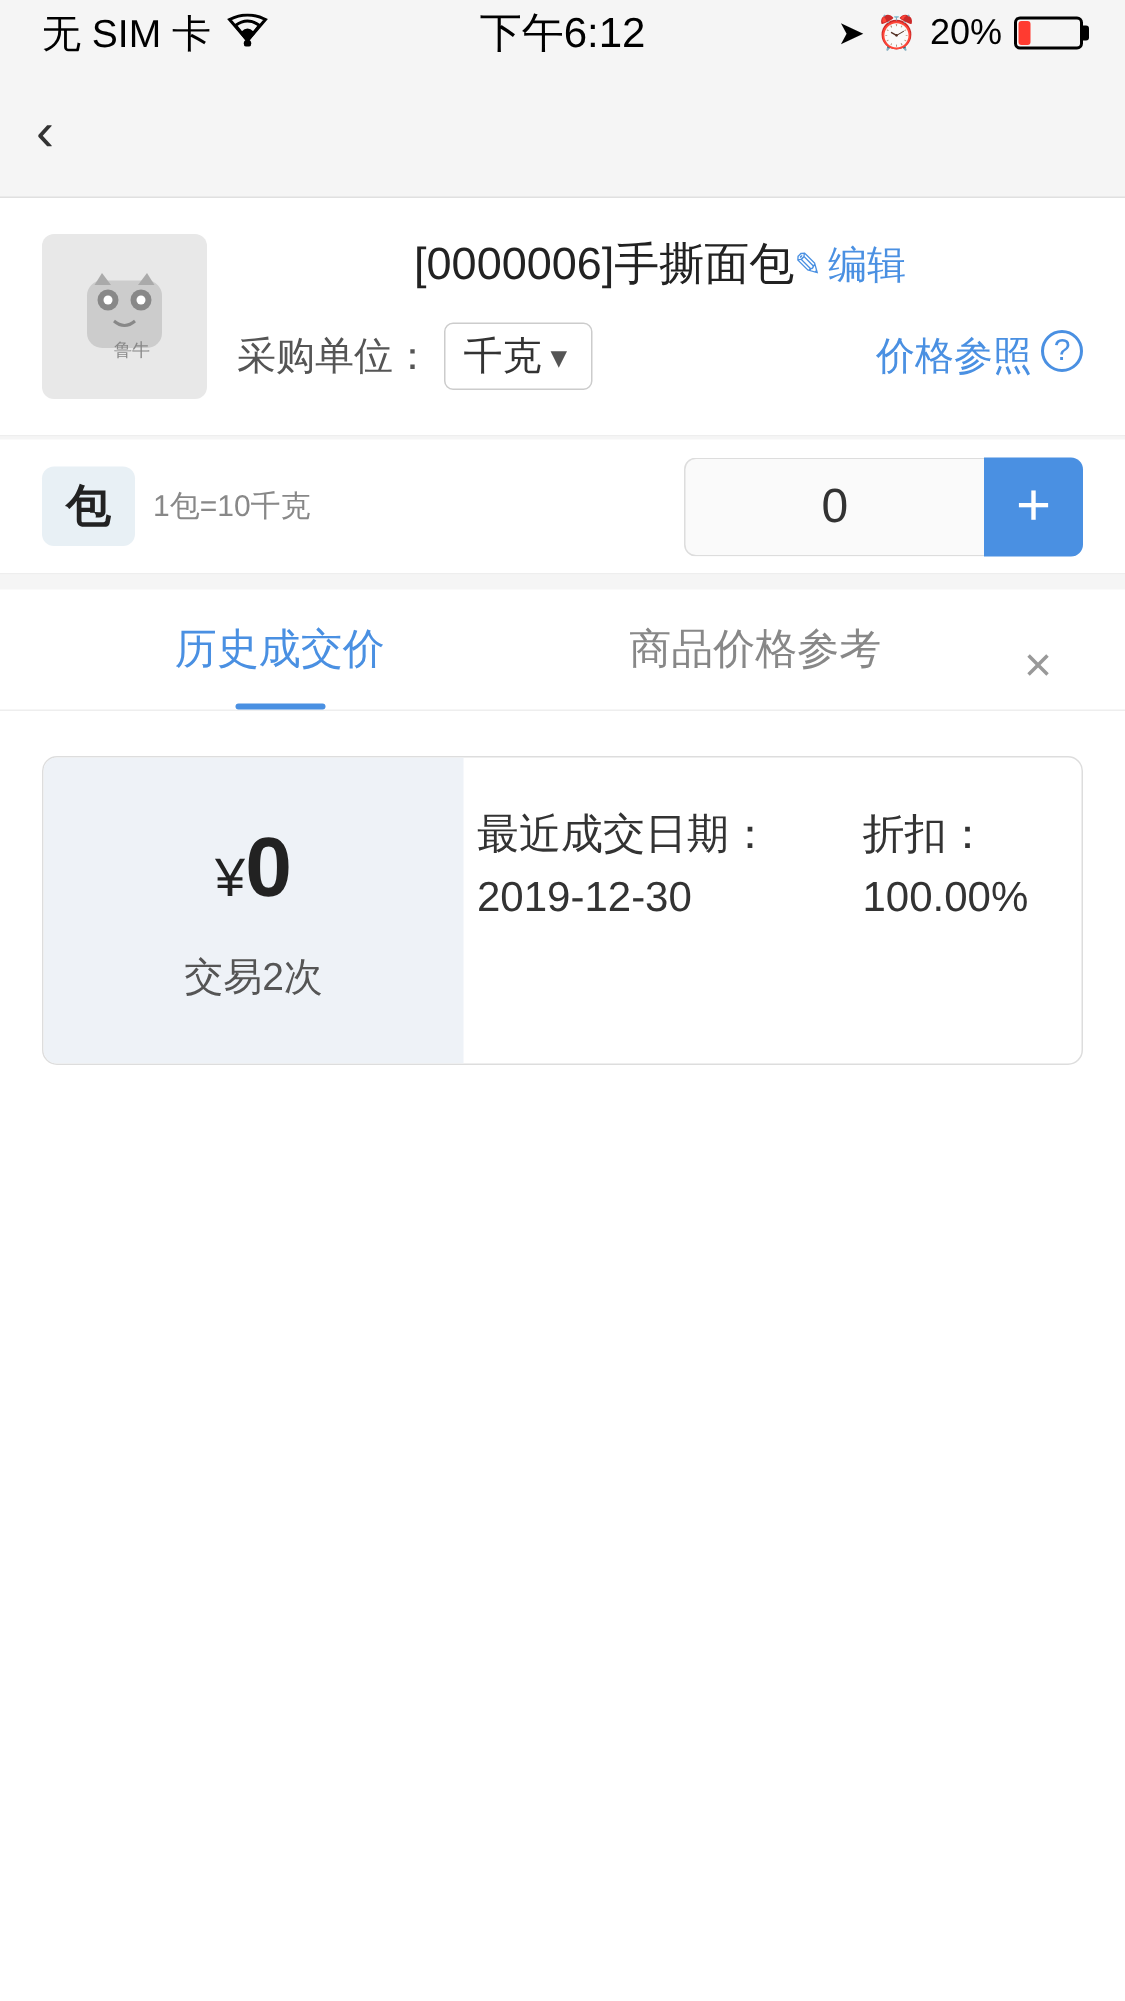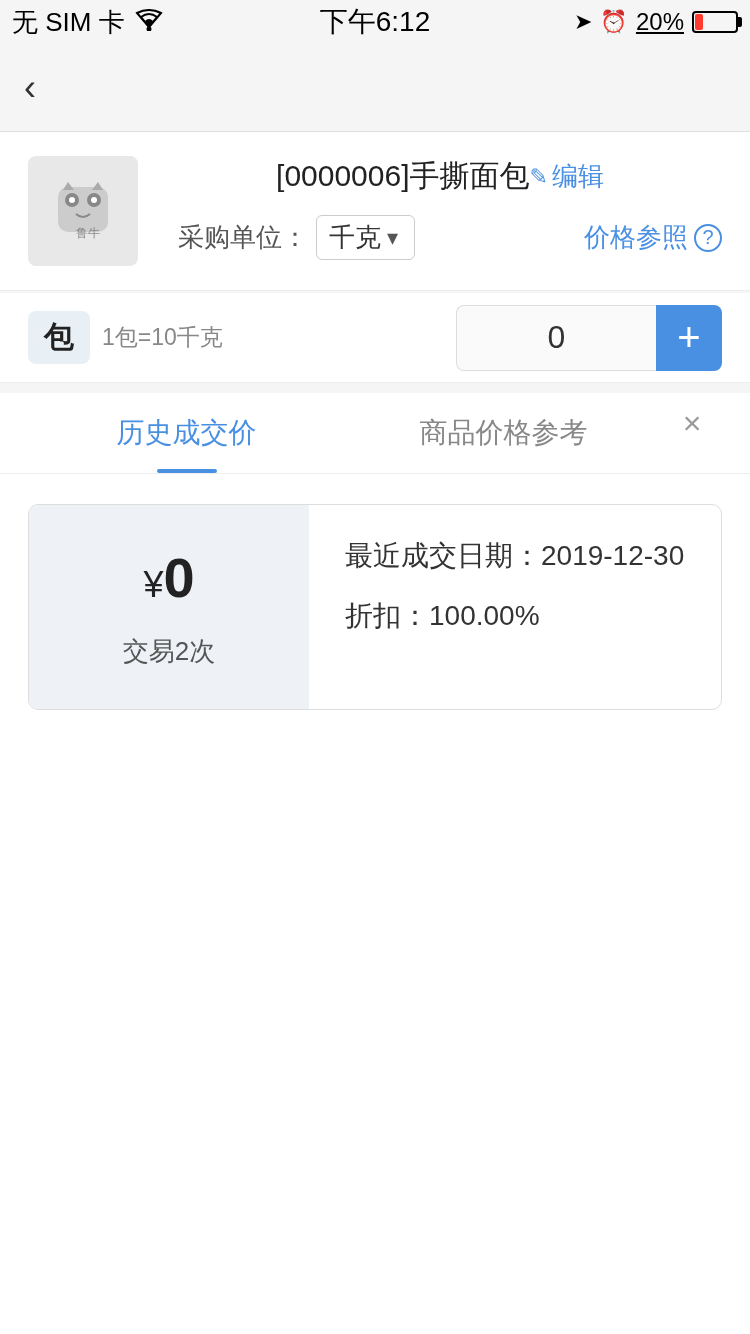--- a/index.html
+++ b/index.html
@@ -13,21 +13,21 @@
     }
 
     
     .status-bar {
       width: 750px;
       height: 44px;
       background: #f5f5f5;
       display: flex;
       align-items: center;
       justify-content: space-between;
-      padding: 0 12px;
+      padding: 0 28px;
     }
     .status-left {
       font-size: 26px;
       font-weight: 500;
       color: #000;
       display: flex;
       align-items: center;
       gap: 10px;
     }
     .status-center {
@@ -140,21 +140,20 @@
       color: #4a90e2;
       display: flex;
       align-items: center;
       gap: 4px;
       cursor: pointer;
     }
     .product-unit-row {
       display: flex;
       align-items: center;
       justify-content: space-between;
-      margin-left: 20px;
     }
     .unit-label {
       font-size: 26px;
       color: #555;
       display: flex;
       align-items: center;
       gap: 8px;
     }
     .unit-select {
       border: 1px solid #ccc;
@@ -164,21 +163,21 @@
       color: #333;
       background: #fff;
       display: inline-flex;
       align-items: center;
       gap: 6px;
     }
     .price-ref {
       font-size: 26px;
       color: #4a90e2;
       display: flex;
-      align-items: center;
+      align-items: flex-start;
       gap: 6px;
       cursor: pointer;
     }
     .price-ref-icon {
       width: 28px;
       height: 28px;
       border: 2px solid #4a90e2;
       border-radius: 50%;
       display: flex;
       align-items: center;
@@ -204,21 +203,21 @@
     }
     .qty-unit-box {
       font-size: 30px;
       font-weight: 600;
       color: #222;
       background: #e8f0f5;
       border-radius: 8px;
       padding: 6px 16px;
     }
     .qty-conversion {
-      font-size: 23px;
+      font-size: 20px;
       color: #888;
     }
     .qty-input-group {
       display: flex;
       align-items: center;
       gap: 0;
     }
     .qty-input-box {
       width: 200px;
       height: 66px;
@@ -246,21 +245,21 @@
       cursor: pointer;
     }
 
     
     .tabs-panel {
       background: #fff;
       margin-top: 10px;
     }
     .tabs-header {
       display: flex;
-      align-items: flex-start;
+      align-items: flex-end;
       border-bottom: 1px solid #eee;
       padding: 0 28px;
     }
     .tab-item {
       flex: 1;
       height: 80px;
       display: flex;
       flex-direction: column;
       align-items: center;
       justify-content: center;
@@ -321,23 +320,22 @@
       font-size: 36px;
       font-weight: 400;
     }
     .history-trades {
       font-size: 26px;
       color: #555;
       margin-top: 24px;
     }
     .history-right {
       flex: 1;
-      padding: 30px 36px;
-      display: flex;
-      flex-direction: column;
+      padding: 30px 9px;
+      display: flex;
       gap: 18px;
     }
     .history-detail-row {
       font-size: 28px;
       color: #333;
       line-height: 1.5;
     }
 
     
     .bottom-area {
@@ -358,21 +356,21 @@
         <path d="M14 18 L22 8 Q14 2 6 8 Z" fill="none" stroke="#000" stroke-width="2"></path>
         <path d="M14 18 L26 4 Q14 -2 2 4 Z" fill="none" stroke="#000" stroke-width="2"></path>
         <circle cx="14" cy="20" r="2.5" fill="#000"></circle>
       </svg>
     </span>
   </div>
   <div class="status-center">下午6:12</div>
   <div class="status-right">
     <span style="font-size:22px;">➤</span>
     <span style="font-size:22px;">⏰</span>
-    <span style="font-size:24px;text-decoration:underline;">20%</span>
+    <span style="font-size:24px;">20%</span>
     <span style="display:inline-flex;align-items:center;">
       <span class="battery-icon">
           <span class="battery-fill"></span>
         </span>
     </span>
   </div>
 </div>
 
 <div class="header">
   <span class="header-back">‹</span>

